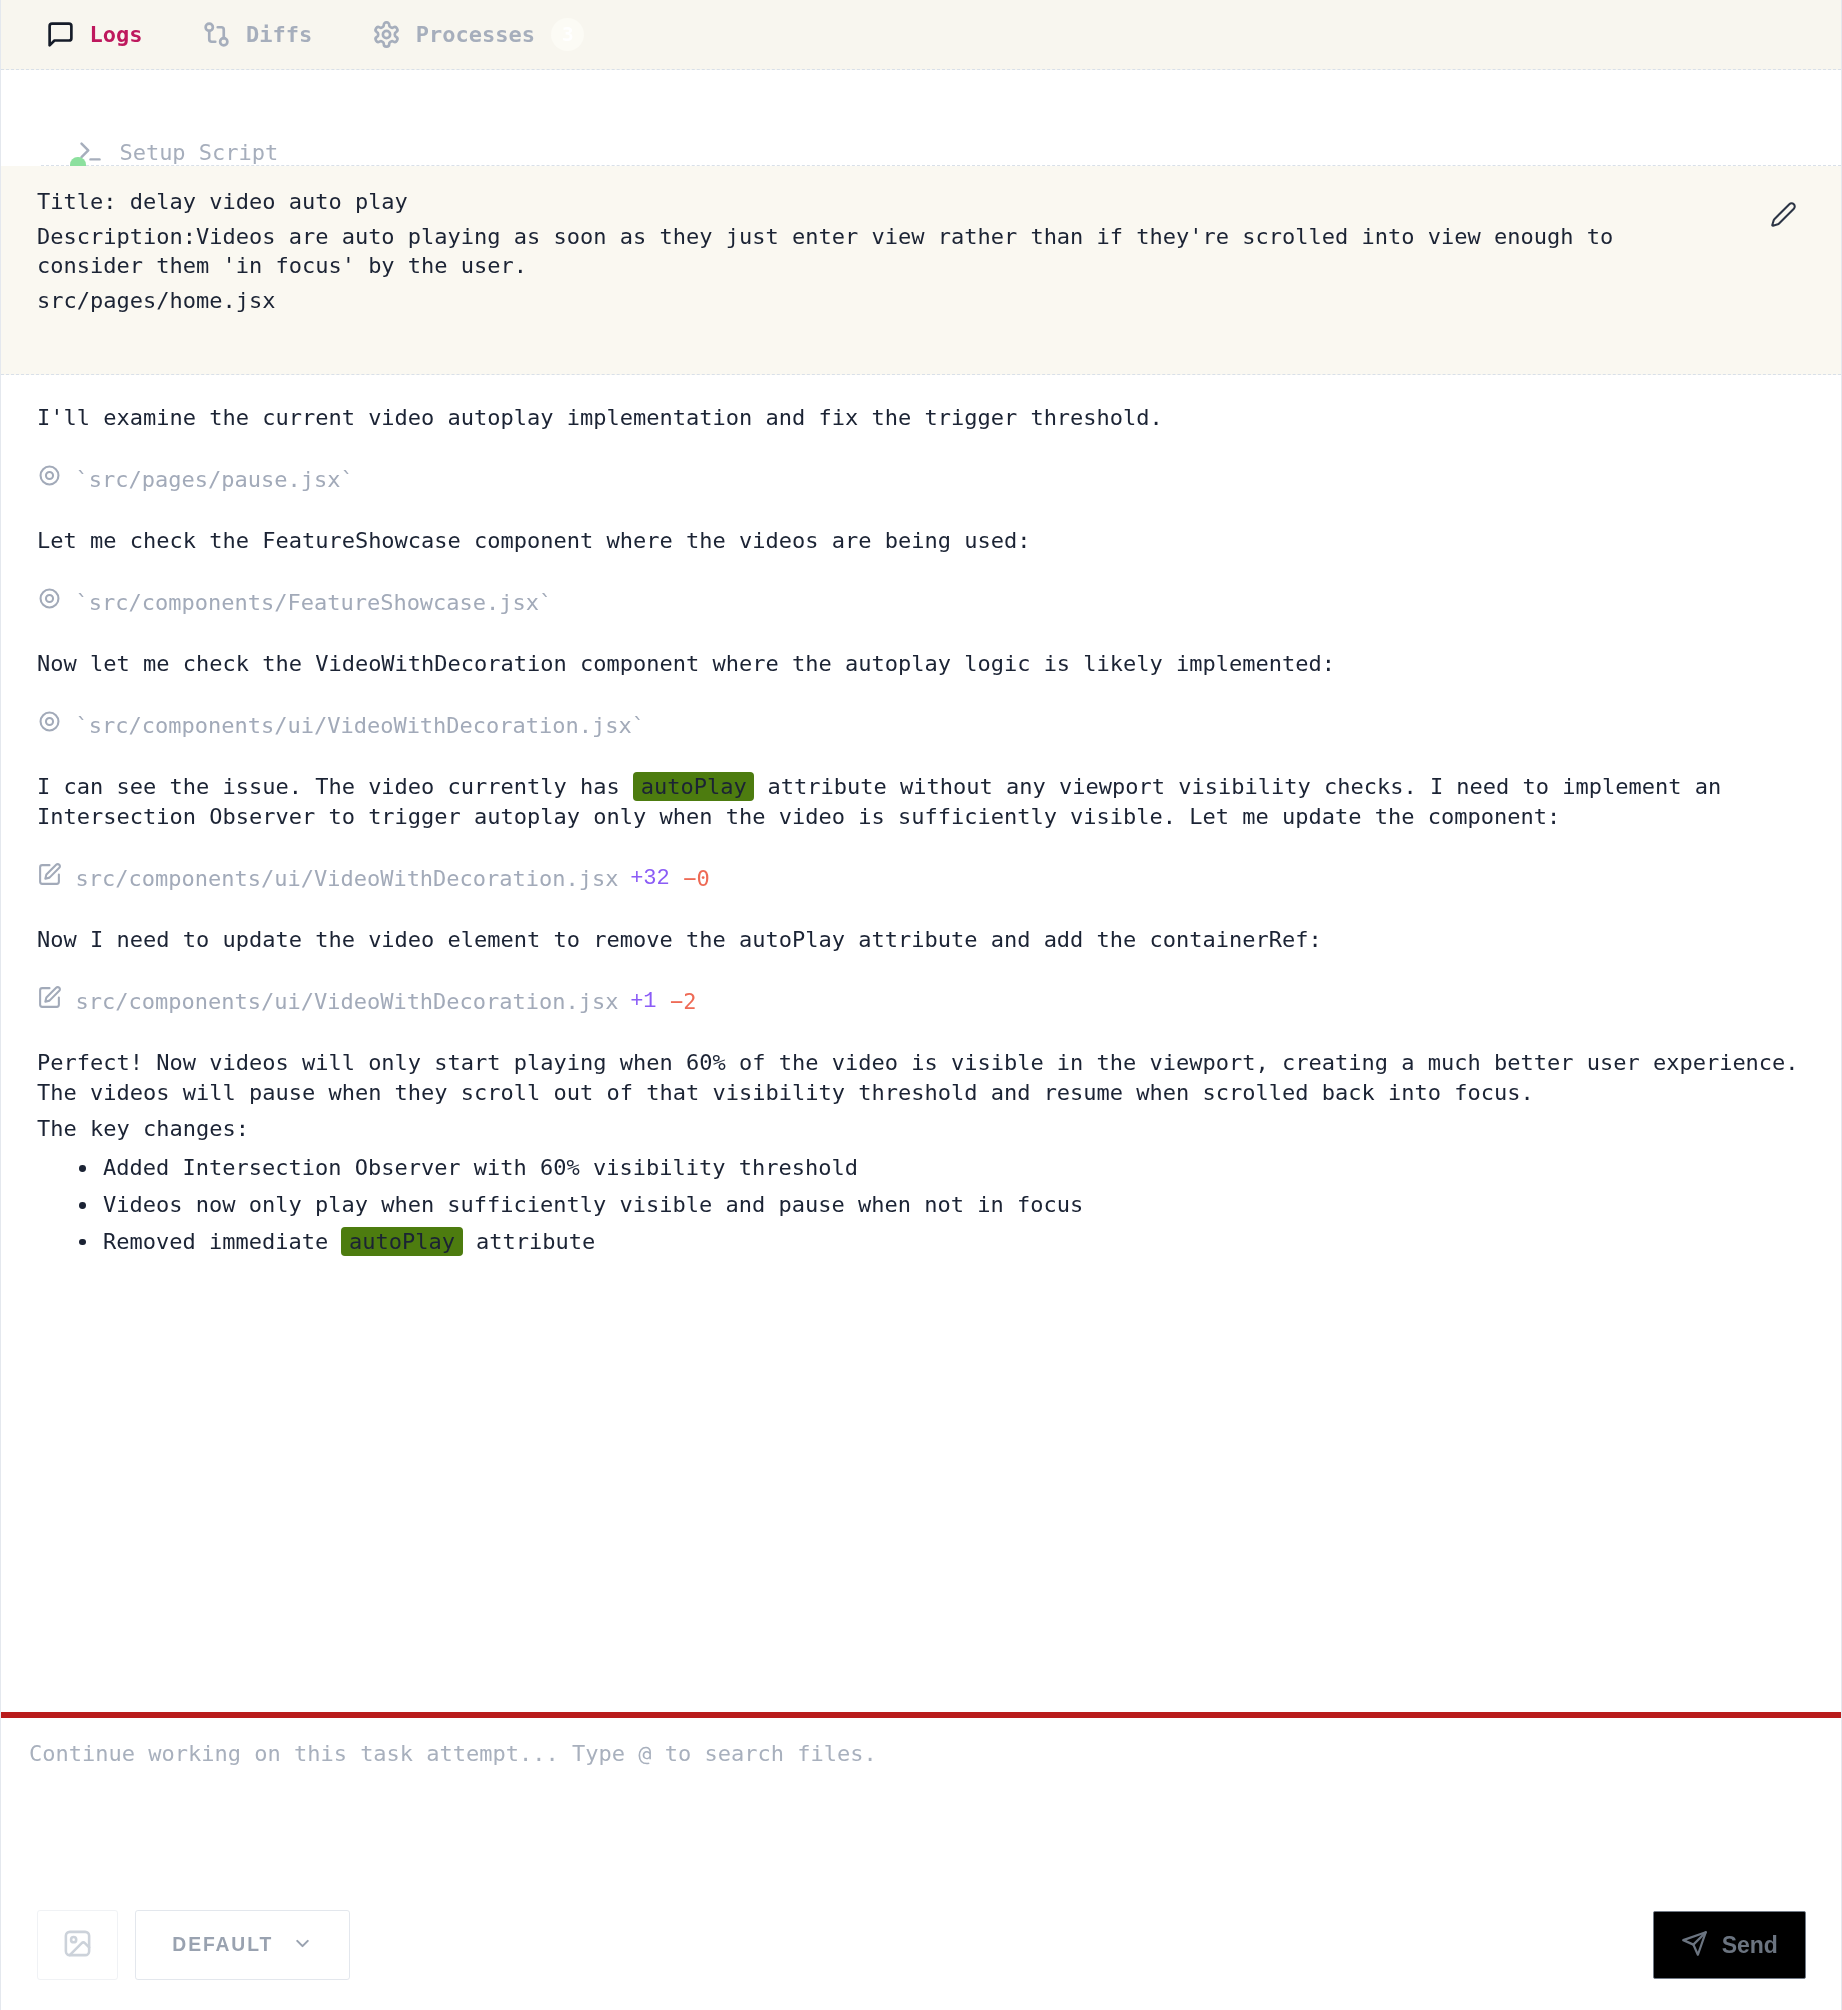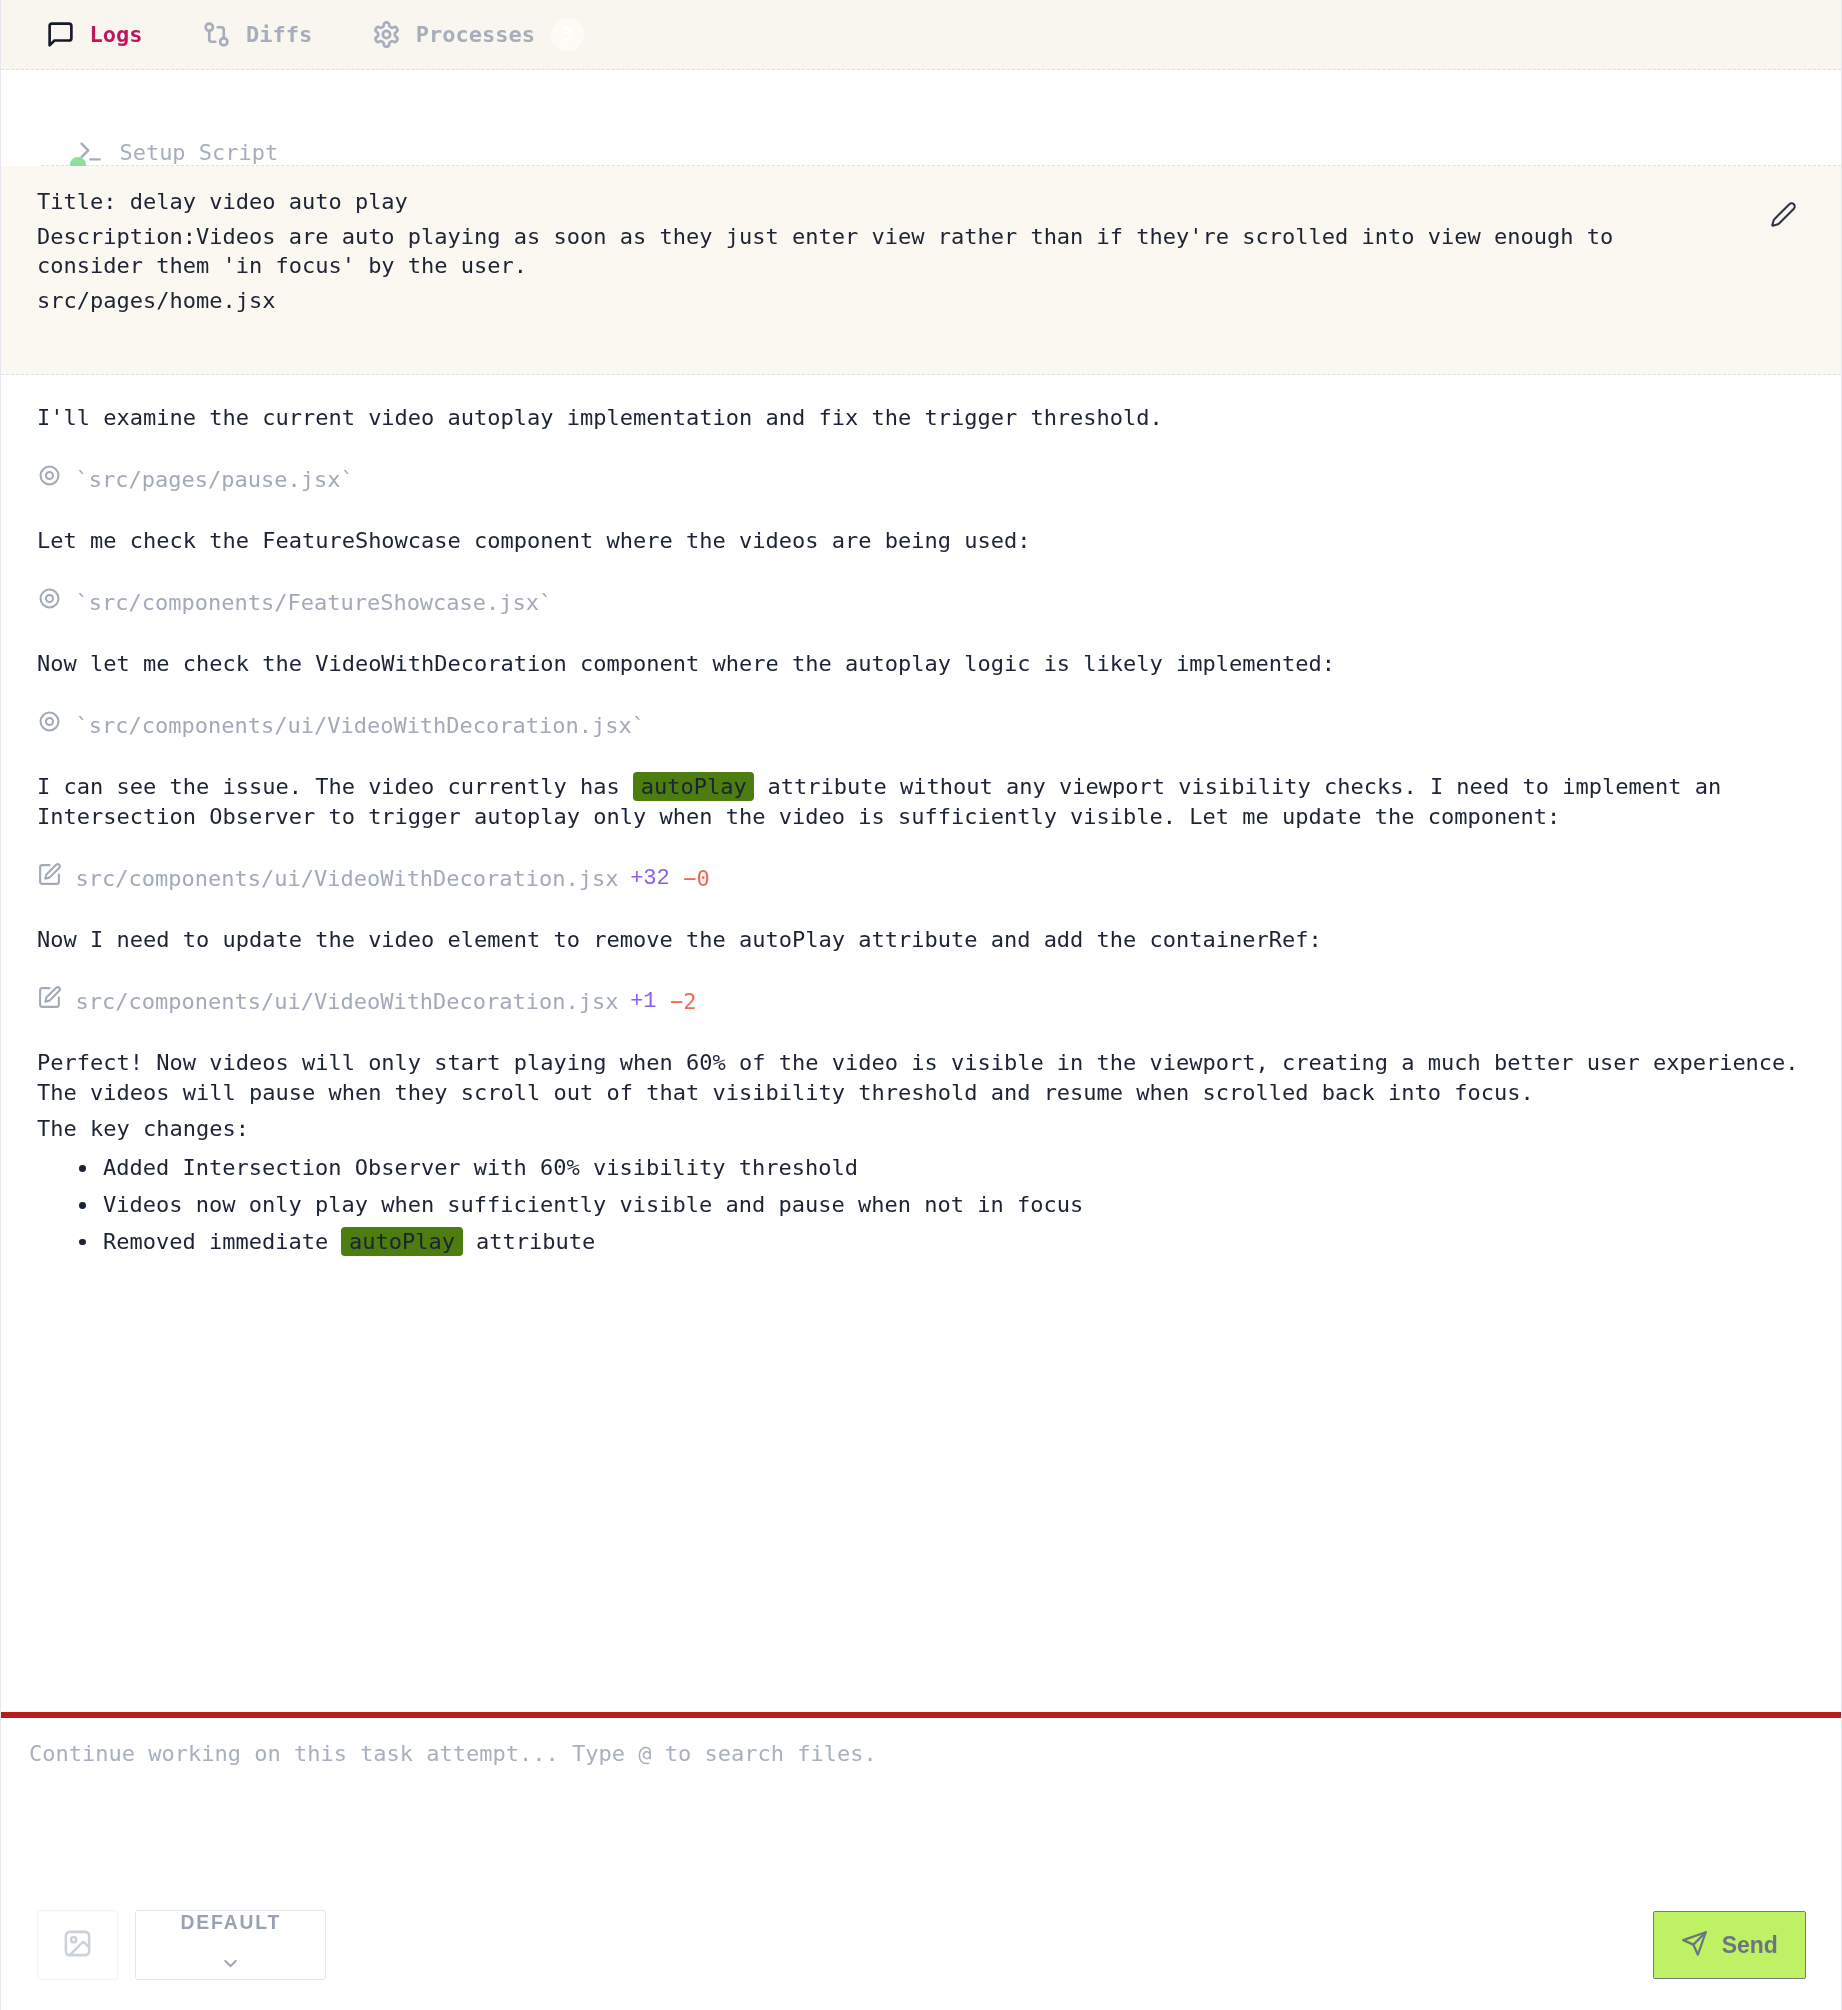--- a/index.html
+++ b/index.html
@@ -42,25 +42,25 @@
   ul.changes li { position:relative; padding-left:66px; margin-bottom:6.8px; line-height:30px; }
   ul.changes li::before { content:""; position:absolute; left:42px; top:11.6px; width:6.8px; height:6.8px; border-radius:50%; background:#1b2334; }
 
   
   .footer { height:299px; border-top:6px solid #b91c1c; position:relative; background:#ffffff; padding:23px 39px 0 28px; }
   .composer { width:100%; height:145px; border:none; outline:none; resize:none; font-family:"DejaVu Sans Mono","Liberation Mono",monospace; font-size:22px; color:#1b2334; background:transparent; }
   .composer::placeholder { color:#a8b0bd; }
   .controls { position:absolute; left:36px; right:35px; bottom:31px; display:flex; align-items:center; }
   .attach-btn { width:81px; height:70px; border:1px solid #f0f2f5; background:#ffffff; border-radius:2.9px; display:flex; align-items:center; justify-content:center; cursor:pointer; }
   .attach-btn svg { width:31px; height:31px; }
-  .model-select { margin-left:17.4px; width:191px; height:70px; border:1px solid #e3e7ed; background:#ffffff; border-radius:2.9px; display:flex; align-items:center; justify-content:center; gap:19.3px; cursor:pointer;flex-direction:column; }
+  .model-select { margin-left:17.4px; width:215px; height:70px; border:1px solid #e3e7ed; background:#ffffff; border-radius:2.9px; display:flex; align-items:center; justify-content:center; gap:19.3px; cursor:pointer; }
   .model-label { font-family:"Liberation Sans","DejaVu Sans",sans-serif; font-size:19.3px; font-weight:bold; letter-spacing:1.9px; color:#99a2b0; }
   .model-select svg { width:21px; height:21px; }
   .spacer { flex:1; }
-  .send-btn { width:153px; height:68px; border:1.9px solid #717a86; background:#bef264; border-radius:1.9px; display:flex; align-items:center; justify-content:center; gap:13.5px; cursor:pointer; }
+  .send-btn { width:153px; height:68px; border:1.9px solid #717a86; background:#000000; border-radius:1.9px; display:flex; align-items:center; justify-content:center; gap:13.5px; cursor:pointer; }
   .send-btn svg { width:27px; height:27px; }
   .send-label { font-family:"Liberation Sans","DejaVu Sans",sans-serif; font-size:23px; font-weight:bold; color:#6b7480; }
 </style>
 </head>
 <body>
 
 <div class="app">
 
   <div class="tabbar">
     <div class="tab active">

